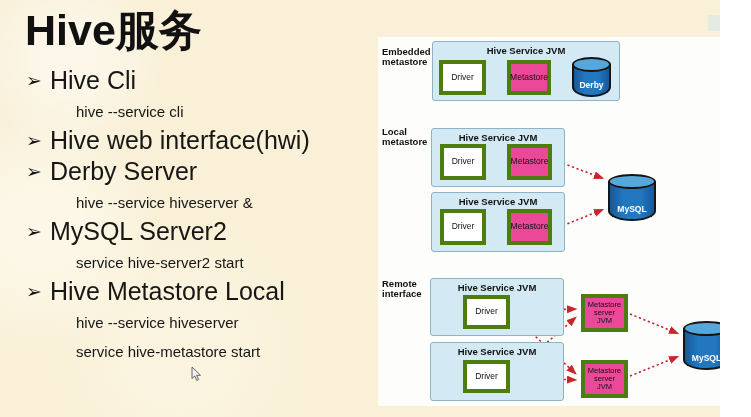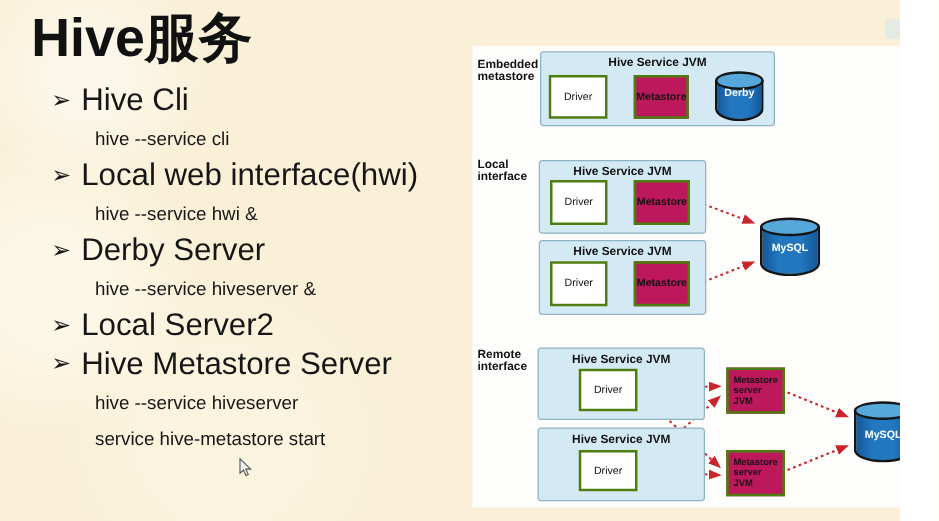--- a/index.html
+++ b/index.html
@@ -12,85 +12,85 @@
       radial-gradient(circle at 180px 350px, rgba(252,246,228,0.6) 0 50px, rgba(252,246,228,0) 130px),
       #f9f0d7;
     color:#161616;
   }
   
   .title{
     position:absolute;left:25px;top:2px;margin:0;
     font-size:43px;font-weight:600;letter-spacing:0;color:#111;
   }
   .list{position:absolute;left:26px;top:66px;width:365px;}
-  .b-line{font-size:25px;line-height:29px;white-space:nowrap;margin-left:15px;}
+  .b-line{font-size:25px;line-height:29px;white-space:nowrap;}
   .marker{font-size:19px;margin-right:8px;position:relative;top:-2px;}
   .c-line{font-size:15px;line-height:29px;padding-left:50px;white-space:nowrap;}
   
   .panel{
     position:absolute;left:378px;top:37px;width:354px;height:369px;
     background:#fdfdfc;
   }
   .sec-label{
     position:absolute;font-size:9.5px;font-weight:bold;line-height:1.1;
     width:52px;color:#111;
   }
   .jvm{
     position:absolute;background:#d3e9f4;border:1px solid #8db3c5;
     border-radius:3px;box-sizing:border-box;
   }
   .jvm-h{
     display:block;text-align:center;font-weight:bold;font-size:9.5px;
     padding-top:3px;color:#111;
   }
   .nbox{
-    position:absolute;border:2px solid #4d7c0f;box-sizing:border-box;
+    position:absolute;border:4px solid #4d7c0f;box-sizing:border-box;
     display:flex;align-items:center;justify-content:center;
-    font-size:8.5px;color:#111;line-height:1.1;
+    font-size:8.5px;color:#111;text-align:center;line-height:1.1;
   }
   .white-box{background:#ffffff;}
-  .orange-box{background:#be185d;font-weight:bold;}
+  .orange-box{background:#ec4899;font-weight:normal;}
   .orange-box.small{font-size:7.5px;padding:15px;}
   .cyl{position:absolute;}
   .cyl-top{
     position:absolute;left:0;right:0;top:0;height:15px;border-radius:50%;
     background:#57a8da;border:2px solid #151515;box-sizing:border-box;z-index:2;
   }
   .cyl-body{
     position:absolute;left:0;right:0;top:7px;bottom:0;
     background:linear-gradient(90deg,#15599a 0%,#2277bf 30%,#2277bf 70%,#15599a 100%);
     border:2px solid #151515;border-top:none;box-sizing:border-box;
     border-radius:0 0 50% 50% / 0 0 10px 10px;
   }
   .cyl-label{
-    position:absolute;left:0;right:0;bottom:18px;text-align:center;
+    position:absolute;left:0;right:0;bottom:7px;text-align:center;
     color:#fff;font-size:8.5px;font-weight:bold;z-index:3;
   }
   .arrows{position:absolute;left:0;top:0;}
   .dash{stroke:#c9252d;stroke-width:1.6;stroke-dasharray:2.2 2.6;fill:none;}
   
   .artifact{position:absolute;}
   .cursor{position:absolute;left:190px;top:366px;z-index:9;}
 </style>
 </head>
 <body>
 
 <div class="stage">
 
   <h1 class="title">Hive服务</h1>
 
   <div class="list">
     <div class="b-line"><span class="marker">➢</span><span>Hive Cli</span></div>
     <div class="c-line">hive --service cli</div>
-    <div class="b-line"><span class="marker">➢</span><span>Local web interface(hwi)</span></div>
-    <div class="c-line">hive --service hwi &amp;</div>
+    <div class="b-line"><span class="marker">➢</span><span>Hive web interface(hwi)</span></div>
     <div class="b-line"><span class="marker">➢</span><span>Derby Server</span></div>
     <div class="c-line">hive --service hiveserver &amp;</div>
-    <div class="b-line"><span class="marker">➢</span><span>Local Server2</span></div>
-    <div class="b-line"><span class="marker">➢</span><span>Hive Metastore Server</span></div>
+    <div class="b-line"><span class="marker">➢</span><span>MySQL Server2</span></div>
+    <div class="c-line">service hive-server2 start</div>
+    <div class="b-line"><span class="marker">➢</span><span>Hive Metastore Local</span></div>
     <div class="c-line">hive --service hiveserver</div>
     <div class="c-line">service hive-metastore start</div>
   </div>
 
   <div class="panel">
 
     <svg class="arrows" width="354" height="369" viewBox="0 0 354 369">
       <defs>
         <marker id="ah" markerWidth="8" markerHeight="8" refX="5" refY="2.5" orient="auto">
           <path d="M0,0 L6.5,2.5 L0,5 z" fill="#c9252d"></path>
@@ -108,21 +108,21 @@
       <line class="dash" marker-end="url(#ah)" x1="133" y1="274" x2="197" y2="272"></line>
       <line class="dash" marker-end="url(#ah)" x1="133" y1="277" x2="197" y2="336"></line>
       <line class="dash" marker-end="url(#ah)" x1="133" y1="337" x2="197" y2="281"></line>
       <line class="dash" marker-end="url(#ah)" x1="133" y1="340" x2="197" y2="343"></line>
 
       <line class="dash" marker-end="url(#ah)" x1="252" y1="277" x2="299" y2="296"></line>
       <line class="dash" marker-end="url(#ah)" x1="252" y1="339" x2="299" y2="320"></line>
     </svg>
 
     <div class="sec-label" style="left:4px;top:10px;">Embedded metastore</div>
-    <div class="sec-label" style="left:4px;top:90px;">Local interface</div>
+    <div class="sec-label" style="left:4px;top:90px;">Local metastore</div>
     <div class="sec-label" style="left:4px;top:242px;">Remote interface</div>
 
     <div class="jvm" style="left:54px;top:4px;width:188px;height:60px;">
       <span class="jvm-h">Hive Service JVM</span>
     </div>
     <div class="nbox white-box" style="left:61px;top:23px;width:47px;height:35px;">
         <span>Driver</span>
       </div>
     <div class="nbox orange-box" style="left:129px;top:23px;width:44px;height:35px;">
         <span>Metastore</span>

